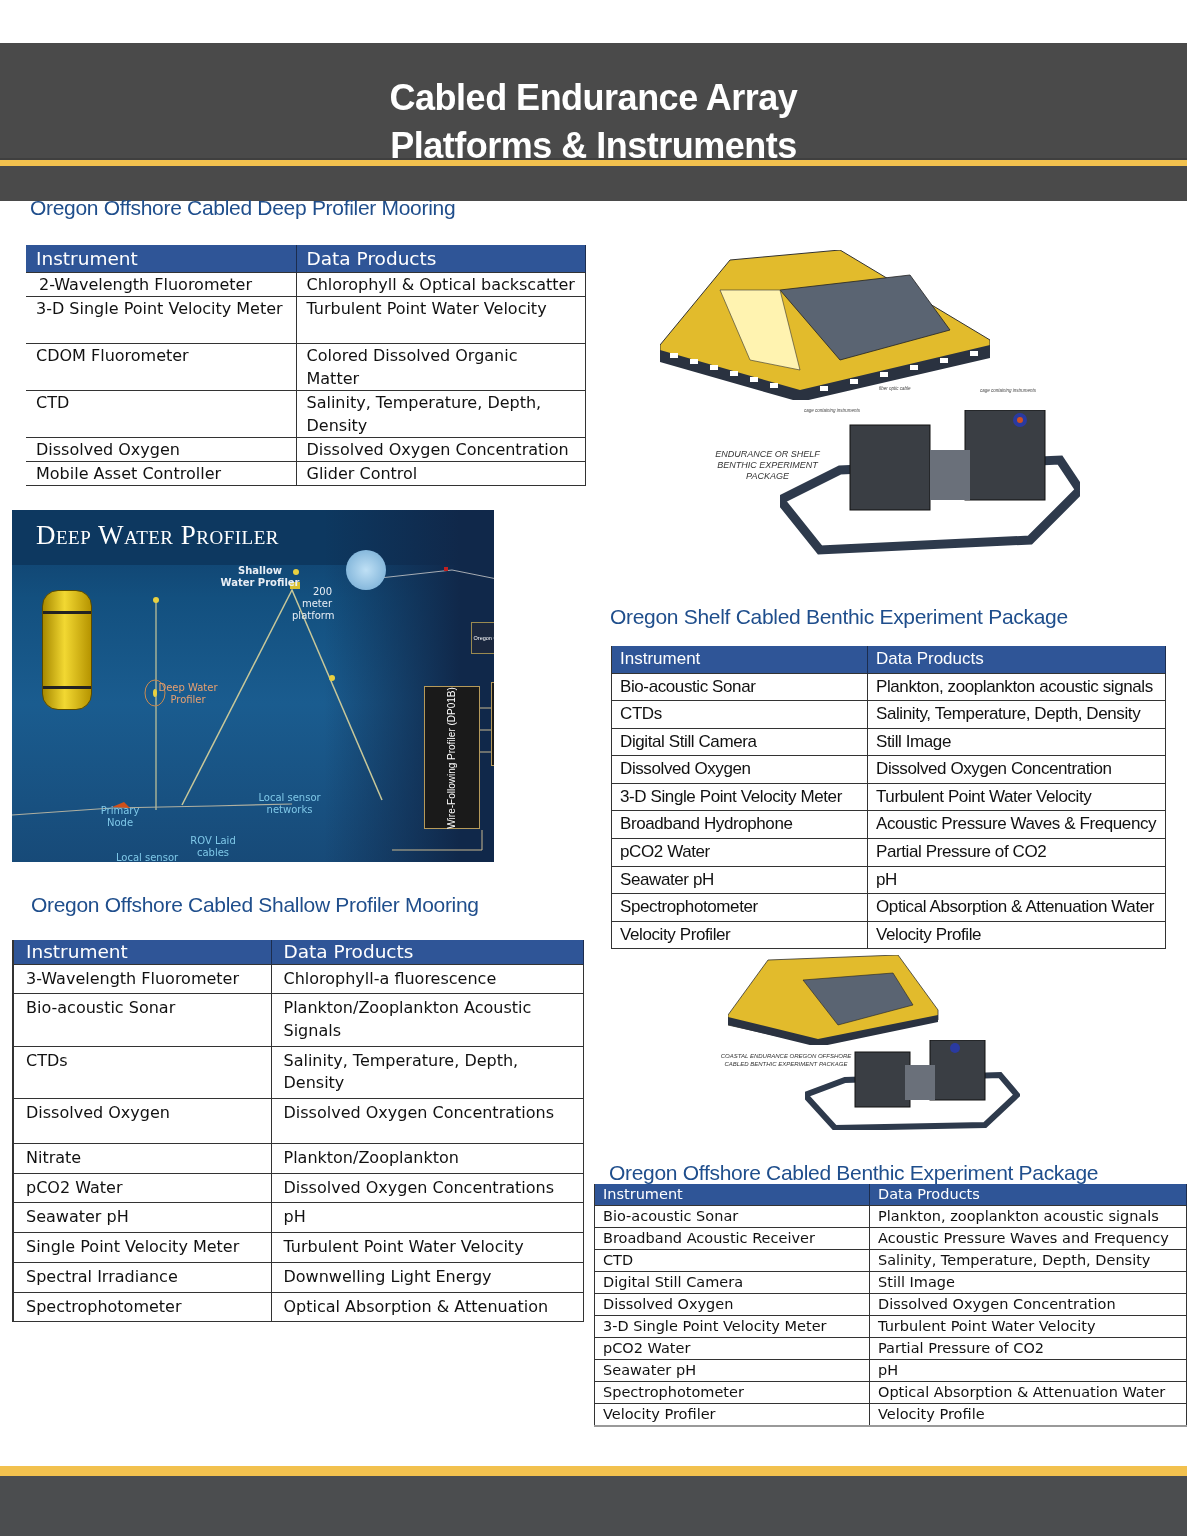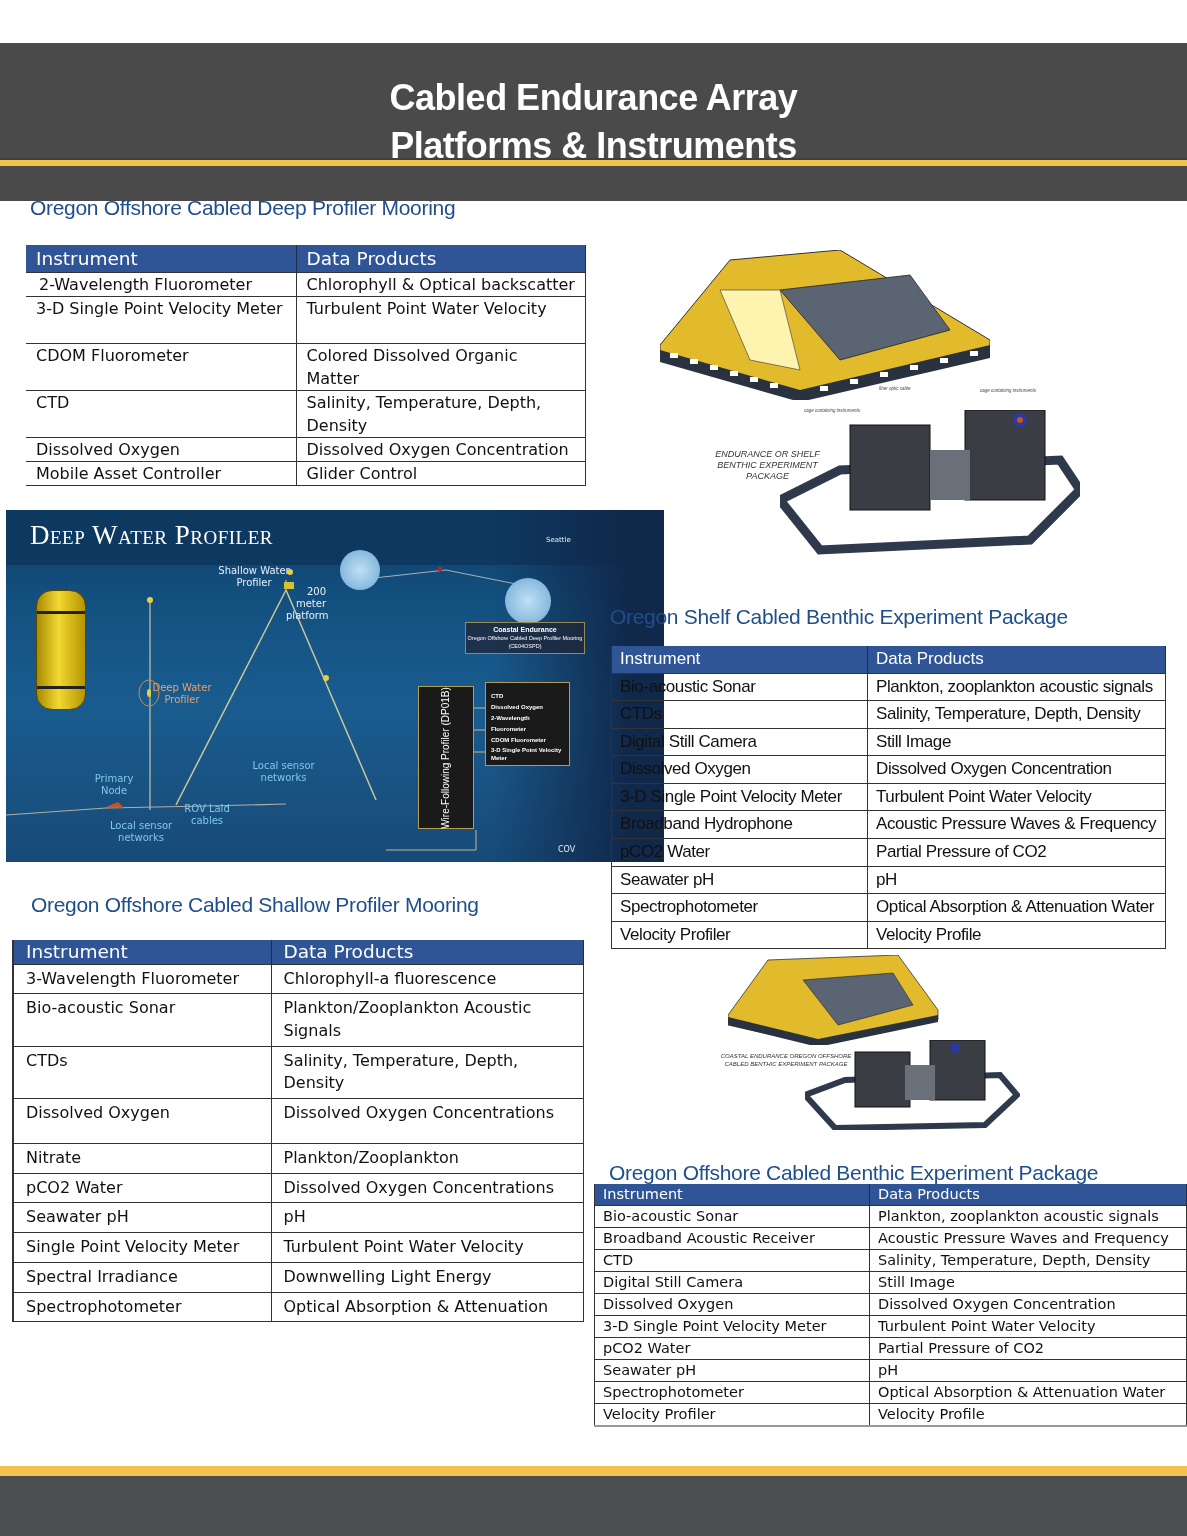--- a/index.html
+++ b/index.html
@@ -66,33 +66,33 @@
   #t3 col.c1 { width: 256px; }
 
   
   #t4 { left: 594px; top: 1184px; width: 593px; font-size: 14.5px; border-left: 1px solid #333; }
   #t4 th { height: 21px; font-size: 14.5px; padding: 0 8px; }
   #t4 td { padding: 0 8px; height: 22px; line-height: 21px; }
   #t4 col.c1 { width: 275px; }
 
   
   .map {
-    position: absolute; left: 6px; top: 510px; width: 658px; height: 352px;
+    position: absolute; left: 12px; top: 510px; width: 482px; height: 352px;
     background: linear-gradient(180deg, #0f3a66 0%, #13507f 25%, #1a5c8f 55%, #174a78 100%);
     overflow: hidden;
   }
   .map .band { position: absolute; left: 0; top: 0; width: 100%; height: 55px; background: #0d3860; }
   .map .coast { position: absolute; right: 0; top: 0; width: 170px; height: 100%;
     background: linear-gradient(90deg, rgba(20,60,100,0) 0%, #10284a 80%); }
   .map .map-title { position: absolute; left: 24px; top: 10px; color: #ffffff; font-size: 27px;
     font-family: "Liberation Serif", serif; letter-spacing: 0.5px; font-variant: small-caps; }
   .map .lbl { position: absolute; font-size: 10px; text-align: center; line-height: 12px; font-family: "DejaVu Sans", sans-serif; }
   .map .lbl.w { color: #e8eef5; }
   .map .lbl.o { color: #e8a070; }
-  .map .lbl.c { color: #7fc8e8; }
+  .map .lbl.c { color: #7fc8e8; margin-top: 32px; }
   .map .buoy { position: absolute; left: 30px; top: 80px; width: 50px; height: 120px; border-radius: 16px;
     background: linear-gradient(90deg, #a88a00, #f2d832 45%, #b69400); border: 1px solid #5a4a00; }
   .map .buoy .stripe { position: absolute; left: 0; width: 100%; height: 3px; background: #222; }
   .map .panel { position: absolute; background: #1a1a1a; border: 1px solid #b69a5a; color: #fff; }
   .map .wfp { left: 412px; top: 176px; width: 56px; height: 143px; }
   .map .wfp span { position: absolute; left: 50%; top: 50%; transform: translate(-50%,-50%) rotate(-90deg);
     white-space: nowrap; font-size: 10px; text-align: center; line-height: 12px; }
   .map .wfp-list { left: 479px; top: 172px; width: 85px; height: 84px; padding: 8px 5px; font-size: 6px; line-height: 11px; font-weight: bold; }
   .map .coastal { position: absolute; left: 459px; top: 112px; width: 120px; height: 32px; background: rgba(30,40,60,0.8);
     border: 1px solid #9a8a50; color: #fff; font-size: 5.5px; text-align: center; line-height: 8px; padding-top: 3px; }
@@ -180,21 +180,21 @@
     <line x1="468" y1="220" x2="479" y2="220" stroke="#c8b890" stroke-width="1"></line>
     <line x1="468" y1="242" x2="479" y2="242" stroke="#c8b890" stroke-width="1"></line>
   </svg>
   <div class="circle" style="left:334px; top:40px; width:40px; height:40px;"></div>
   <div class="circle" style="left:499px; top:68px; width:46px; height:46px;"></div>
   <div class="buoy">
     <div class="stripe" style="top:20px"></div>
       <div class="stripe" style="top:95px"></div>
   </div>
   <div class="lbl w" style="left:540px; top:24px; font-size:7px;">Seattle</div>
-  <div class="lbl w" style="left:208px; top:55px; width:80px;">Shallow Water Profiler</div>
+  <div class="lbl w" style="left:208px; top:55px; width:80px;font-weight:bold;">Shallow Water Profiler</div>
   <div class="lbl w" style="left:280px; top:76px; width:40px;text-align:right;">200 meter platform</div>
   <div class="lbl o" style="left:146px; top:172px; width:60px;">Deep Water Profiler</div>
   <div class="lbl c" style="left:86px; top:263px; width:44px;">Primary Node</div>
   <div class="lbl c" style="left:100px; top:310px; width:70px;">Local sensor networks</div>
   <div class="lbl c" style="left:240px; top:250px; width:75px;">Local sensor networks</div>
   <div class="lbl c" style="left:176px; top:293px; width:50px;">ROV Laid cables</div>
   <div class="coastal">
     <b>Coastal Endurance</b>
     <span>Oregon Offshore Cabled Deep Profiler Mooring (CE04OSPD)</span>
   </div>

